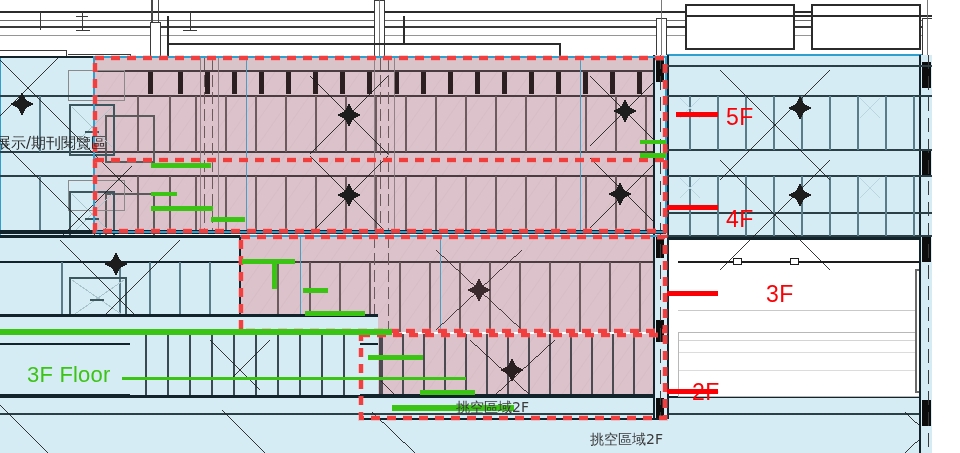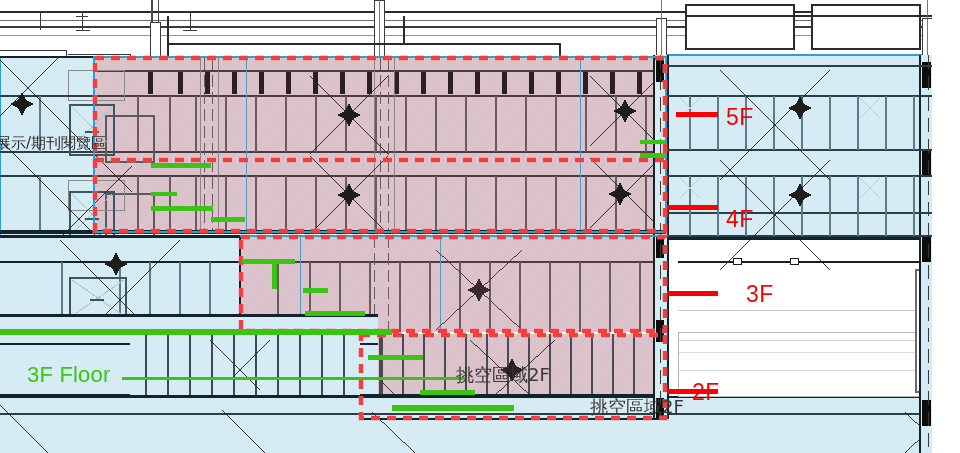--- a/index.html
+++ b/index.html
@@ -42,22 +42,23 @@
     letter-spacing:.2px;
   }
   .cjk{
     color:#2c2c2c;
     font-size:15px;
     font-family:"DejaVu Sans","Liberation Sans",sans-serif;
     letter-spacing:0px;
   }
   .cjk-sm{
     color:#3a3a3a;
-    font-size:18px;
+    font-size:14px;
     font-family:"DejaVu Sans","Liberation Sans",sans-serif;
+    margin-top:34px;
   }
 </style>
 </head>
 <body>
 
 <div id="stage">
 
   <svg width="960" height="453" viewBox="0 0 960 453" shape-rendering="crispEdges">
 
     <defs>
@@ -546,21 +547,21 @@
         <line x1="667" y1="207" x2="718" y2="207"></line>
         <line x1="667" y1="293" x2="718" y2="293"></line>
         <line x1="667" y1="391" x2="718" y2="391"></line>
       </g>
 
     </g>
   </svg>
 
   <div class="lbl floor-tag" style="left:726px;top:106px;">5F</div>
   <div class="lbl floor-tag" style="left:726px;top:208px;">4F</div>
-  <div class="lbl floor-tag" style="left:746px;top:283px;">3F</div>
+  <div class="lbl floor-tag" style="left:766px;top:283px;">3F</div>
   <div class="lbl floor-tag" style="left:692px;top:381px;">2F</div>
 
 
   <div class="lbl green-title2" style="left:27px;top:364px;">3F Floor</div>
 
   <div class="lbl cjk" style="left:-4px;top:136px;">展示/期刊閱覽區</div>
 
   <div class="lbl cjk-sm" style="left:456px;top:366px;">挑空區域2F</div>
 
   <div class="lbl cjk-sm" style="left:590px;top:398px;">挑空區域2F</div>

